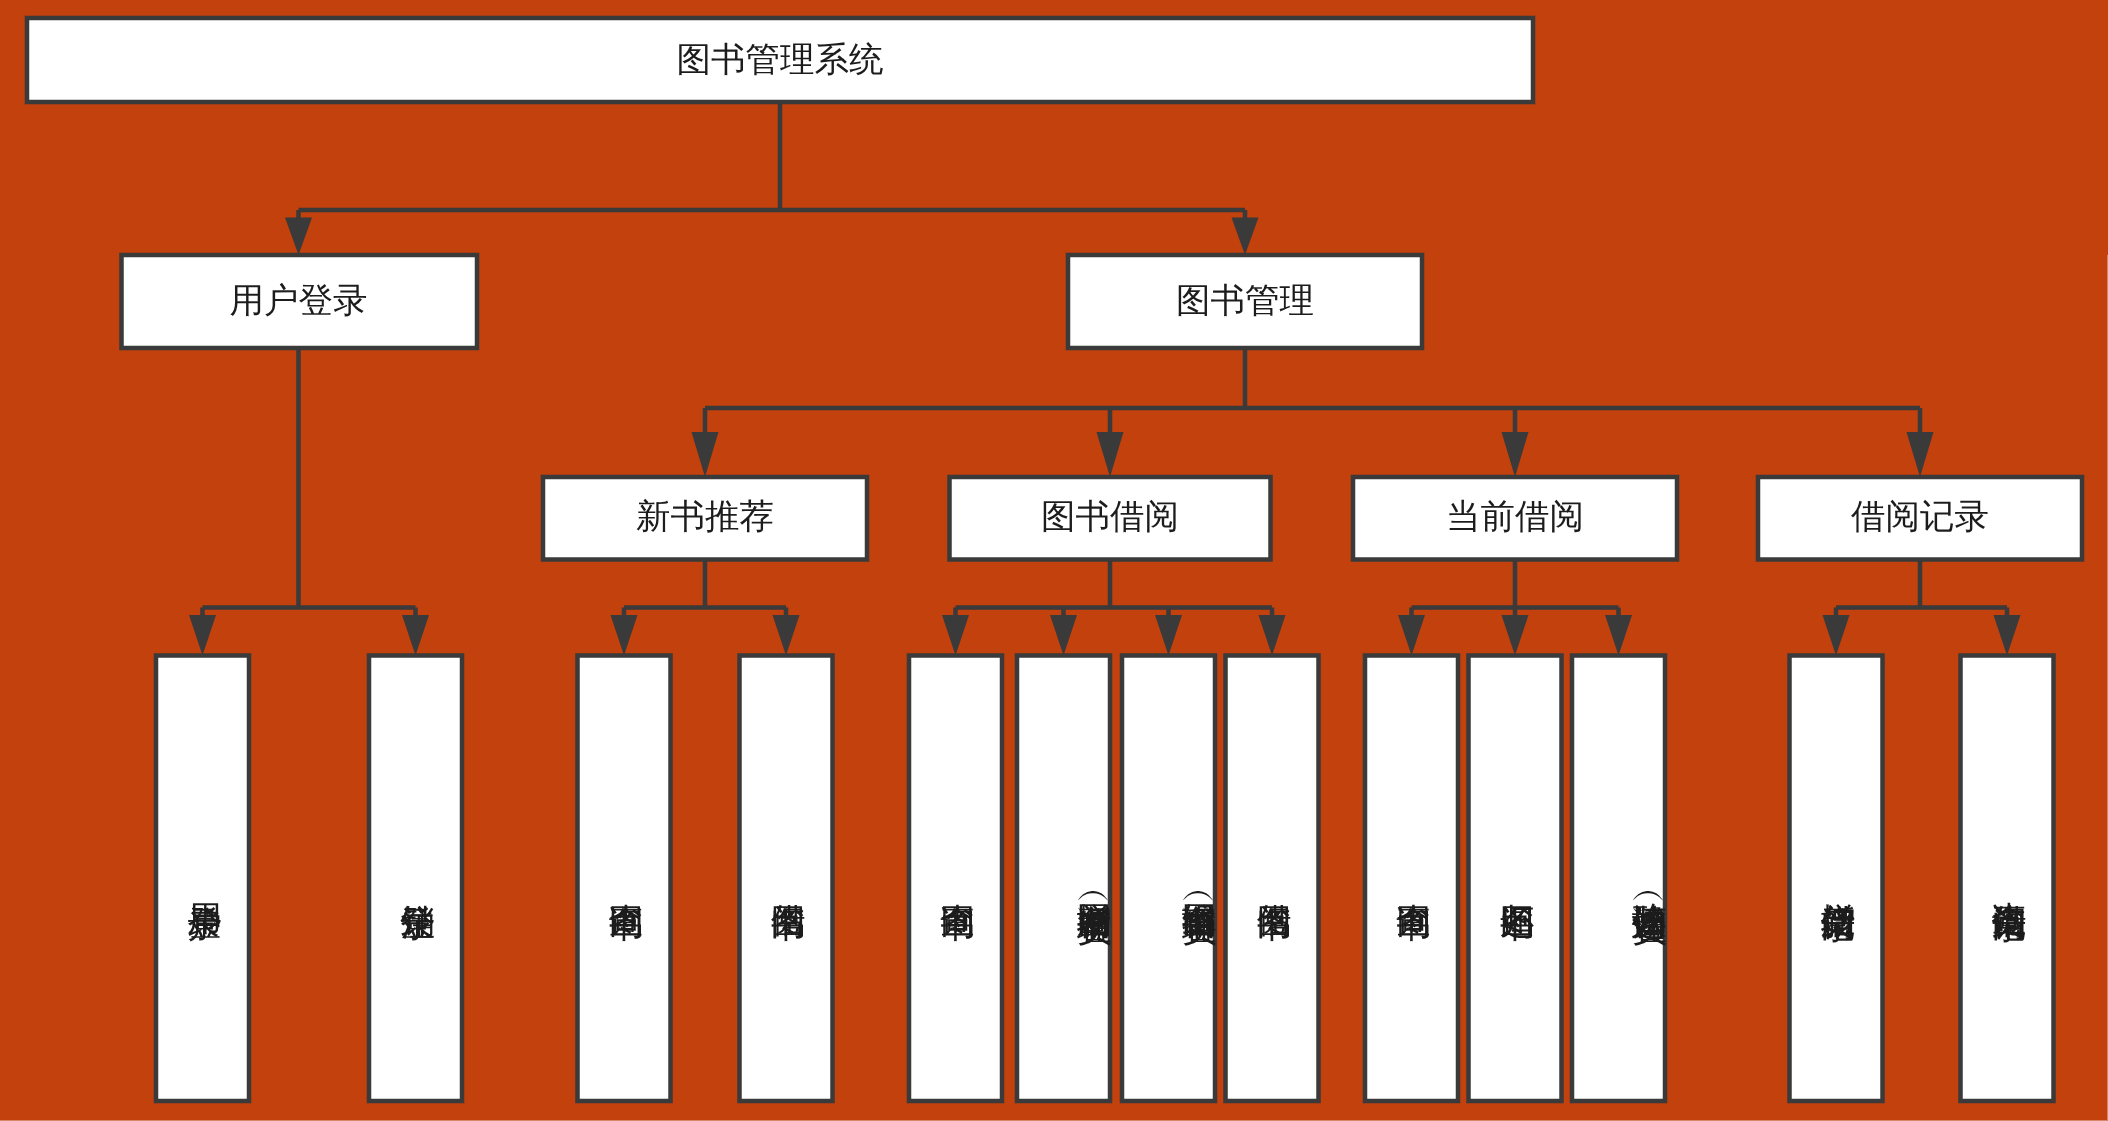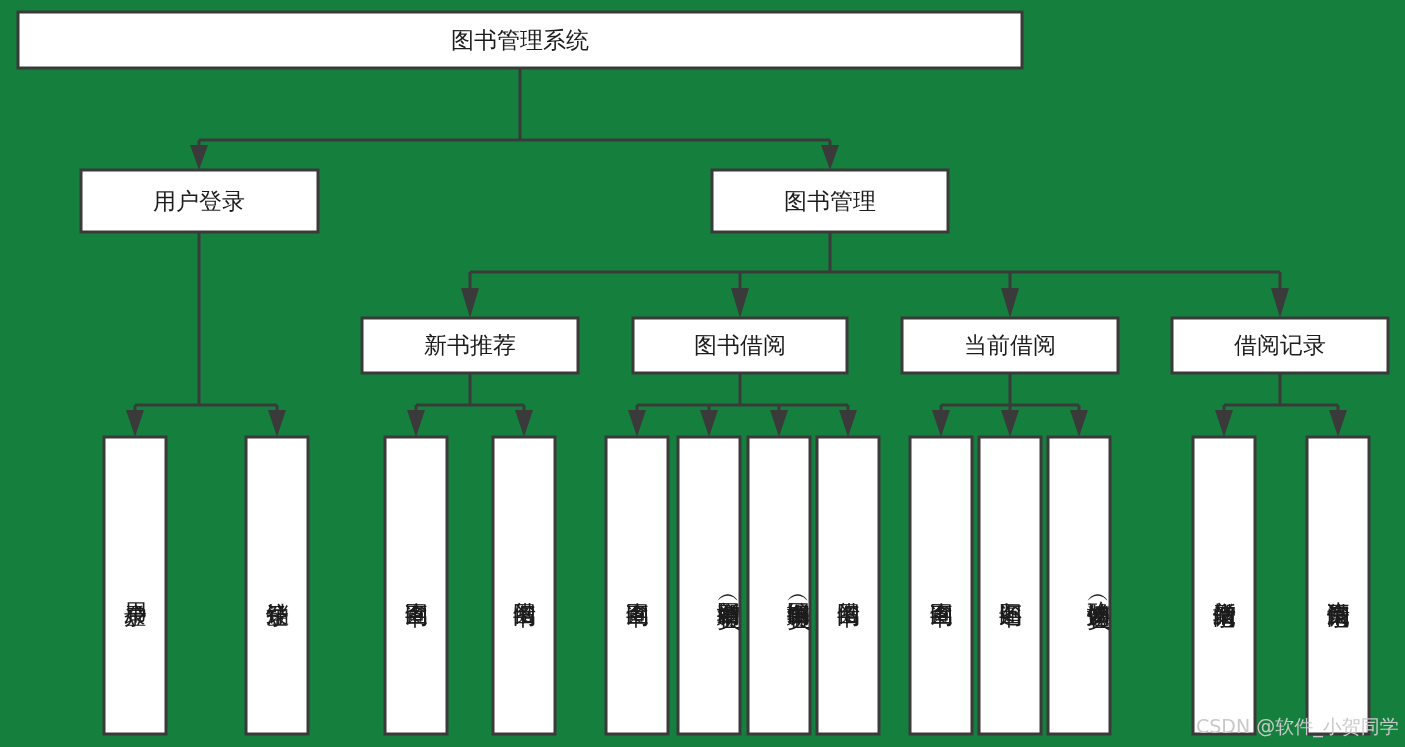--- a/index.html
+++ b/index.html
@@ -10,21 +10,21 @@
   body {
     width: 1405px;
     height: 747px;
     font-family: "DejaVu Sans", "Liberation Sans", sans-serif;
     overflow: hidden;
   }
   #diagram-root {
     position: relative;
     width: 1405px;
     height: 747px;
-    background: #15803d;
+    background: #c2410c;
   }
   svg#flow-svg {
     position: absolute;
     left: 0;
     top: 0;
     width: 1405px;
     height: 747px;
   }
   .node-box {
     fill: #ffffff;
@@ -207,15 +207,14 @@
   <div class="node-label-v" style="left:910px; top:437px; width:62px; height:297px;">查询图书</div>
 
   <div class="node-label-v" style="left:979px; top:437px; width:62px; height:297px;">归还图书</div>
 
   <div class="node-label-v" style="left:1048px; top:442px; width:62px; height:290px; align-items:flex-start;">确认归还（管理员）</div>
 
   <div class="node-label-v" style="left:1193px; top:437px; width:62px; height:297px;">新增借阅记录</div>
 
   <div class="node-label-v" style="left:1307px; top:437px; width:62px; height:297px;">查询借阅记录</div>
 
-  <div class="watermark" style="left:1196px; top:714px;">CSDN @软件_小贺同学</div>
 
 </div>
 
 </body></html>

